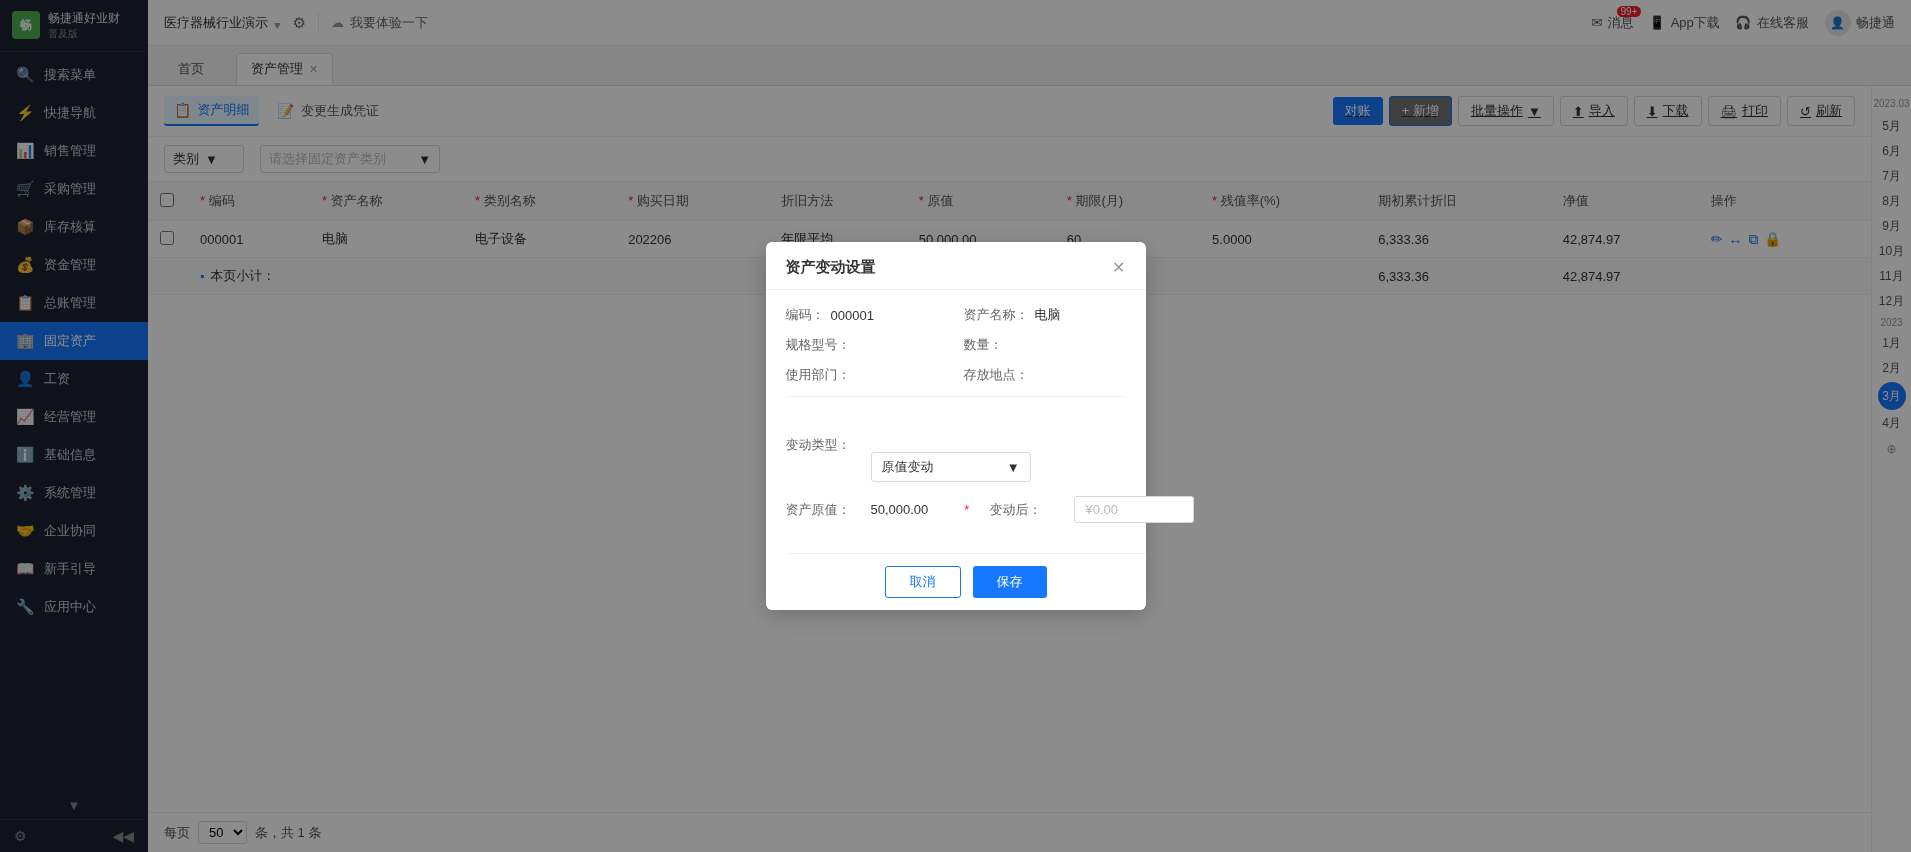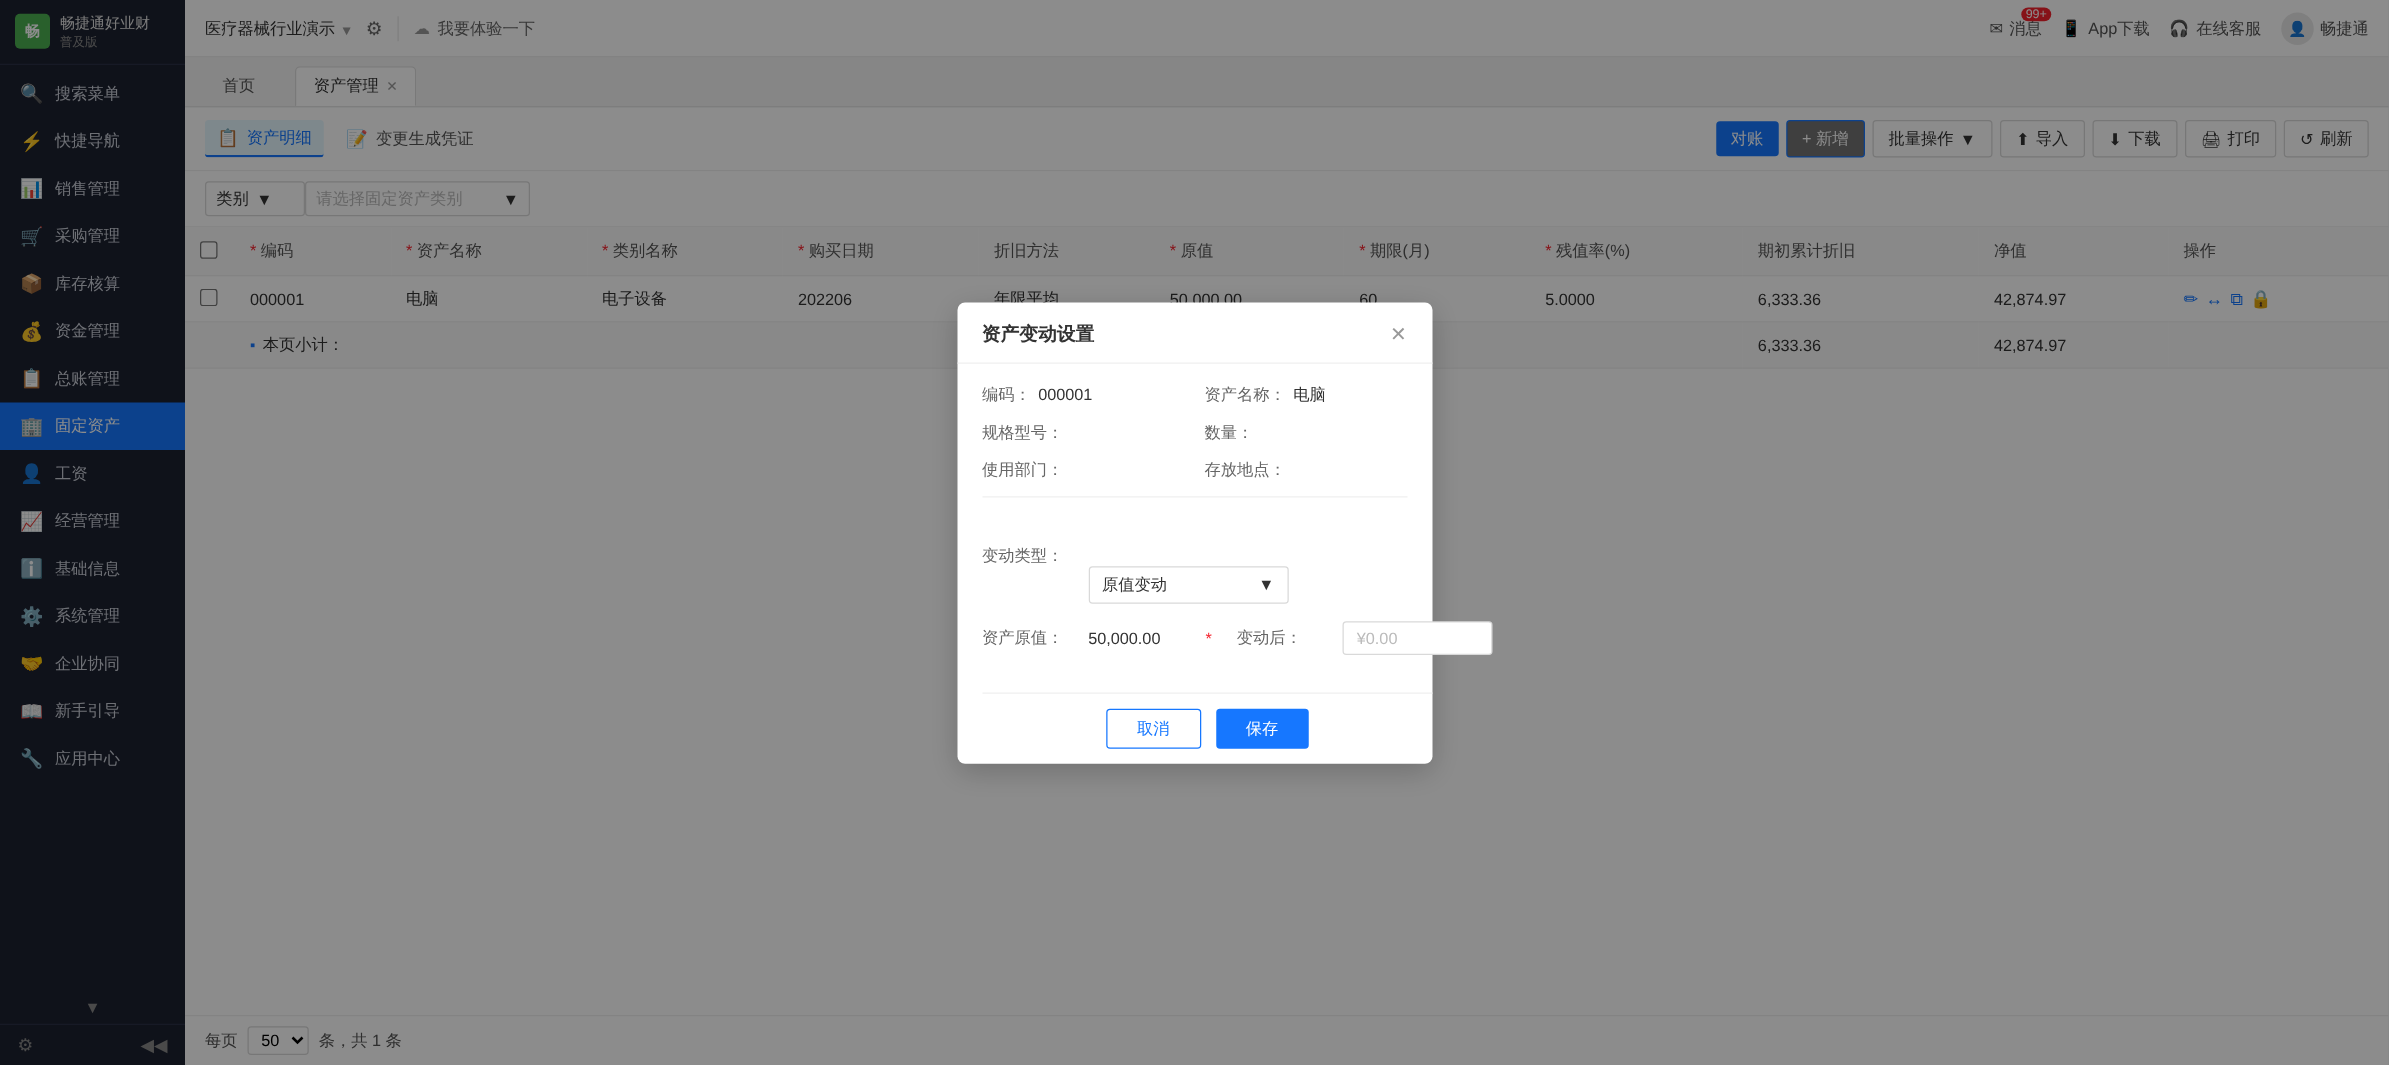--- a/index.html
+++ b/index.html
@@ -48,27 +48,27 @@
     .content { flex: 1; display: flex; overflow: hidden; background: #f5f7fa; }
 
     
     .page-content { flex: 1; display: flex; flex-direction: column; overflow: hidden; padding: 0; }
 
     
     .page-toolbar { background: #fff; padding: 10px 16px; display: flex; align-items: center; gap: 8px; border-bottom: 1px solid #eee; flex-shrink: 0; }
     .toolbar-tab { display: flex; align-items: center; gap: 6px; padding: 5px 10px; cursor: pointer; border-radius: 3px; font-size: 13px; color: #555; }
     .toolbar-tab.active { background: #e6f7ff; color: #1677ff; border-bottom: 2px solid #1677ff; }
     .toolbar-tab-icon { font-size: 14px; color: #1677ff; }
-    .toolbar-right { margin-left: auto; display: flex; align-items: center; gap: 6px; }
+    .toolbar-right { margin-left: auto; display: flex; align-items: center; gap: 6px; text-decoration: underline; }
     .btn { padding: 5px 12px; border-radius: 3px; border: 1px solid #d9d9d9; background: #fff; cursor: pointer; font-size: 13px; color: #333; display: flex; align-items: center; gap: 5px; }
     .btn-primary { background: #737373; color: white; border-color: #1677ff; }
     .btn-default-dark { background: #1677ff; color: white; border: none; }
 
     
-    .filter-bar { background: #fff; padding: 8px 16px; display: flex; align-items: center; gap: 0; border-bottom: 1px solid #eee; flex-shrink: 0; }
+    .filter-bar { background: #fff; padding: 8px 16px; display: flex; align-items: center; gap: 16px; border-bottom: 1px solid #eee; flex-shrink: 0; }
     .filter-select { display: flex; align-items: center; gap: 6px; border: 1px solid #d9d9d9; border-radius: 3px; padding: 4px 8px; background: #fff; cursor: pointer; font-size: 13px; min-width: 80px; }
     .filter-select-large { min-width: 180px; justify-content: space-between; }
 
     
     .table-container { flex: 1; overflow: auto; background: #fff; margin: 0; }
     table { width: 100%; border-collapse: collapse; font-size: 13px; }
     thead { background: #fafafa; }
     th { padding: 10px 12px; text-align: left; border-bottom: 1px solid #eee; color: #555; font-weight: 500; white-space: nowrap; }
     th.required::before { content: '* '; color: #f5222d; }
     td { padding: 9px 12px; border-bottom: 1px solid #f0f0f0; color: #333; white-space: nowrap; }
@@ -358,20 +358,39 @@
 
       <div class="table-footer">
         <span>每页</span>
         <select class="footer-select">
           <option>50</option>
         </select>
         <span>条，共 1 条</span>
       </div>
     </div>
 
+    <div class="right-sidebar">
+      <div class="cal-year">2023.03</div>
+      <div class="cal-item cal-month">5月</div>
+      <div class="cal-item cal-month">6月</div>
+      <div class="cal-item cal-month">7月</div>
+      <div class="cal-item cal-month">8月</div>
+      <div class="cal-item cal-month">9月</div>
+      <div class="cal-item cal-month">10月</div>
+      <div class="cal-item cal-month">11月</div>
+      <div class="cal-item cal-month">12月</div>
+      <div style="font-size:10px;color:#999;text-align:center;padding:2px;">2023</div>
+      <div class="cal-item cal-month">1月</div>
+      <div class="cal-item cal-month">2月</div>
+      <div class="cal-item active">3月</div>
+      <div class="cal-item cal-month">4月</div>
+      <div style="margin-top:4px;">
+        <span style="font-size:12px;color:#999;cursor:pointer;">⊕</span>
+      </div>
+    </div>
   </div>
 </div>
 
 <div class="overlay">
   <div class="dialog">
     <div class="dialog-header">
       <span class="dialog-title">资产变动设置</span>
       <span class="dialog-close">✕</span>
     </div>
     <div class="dialog-body">

